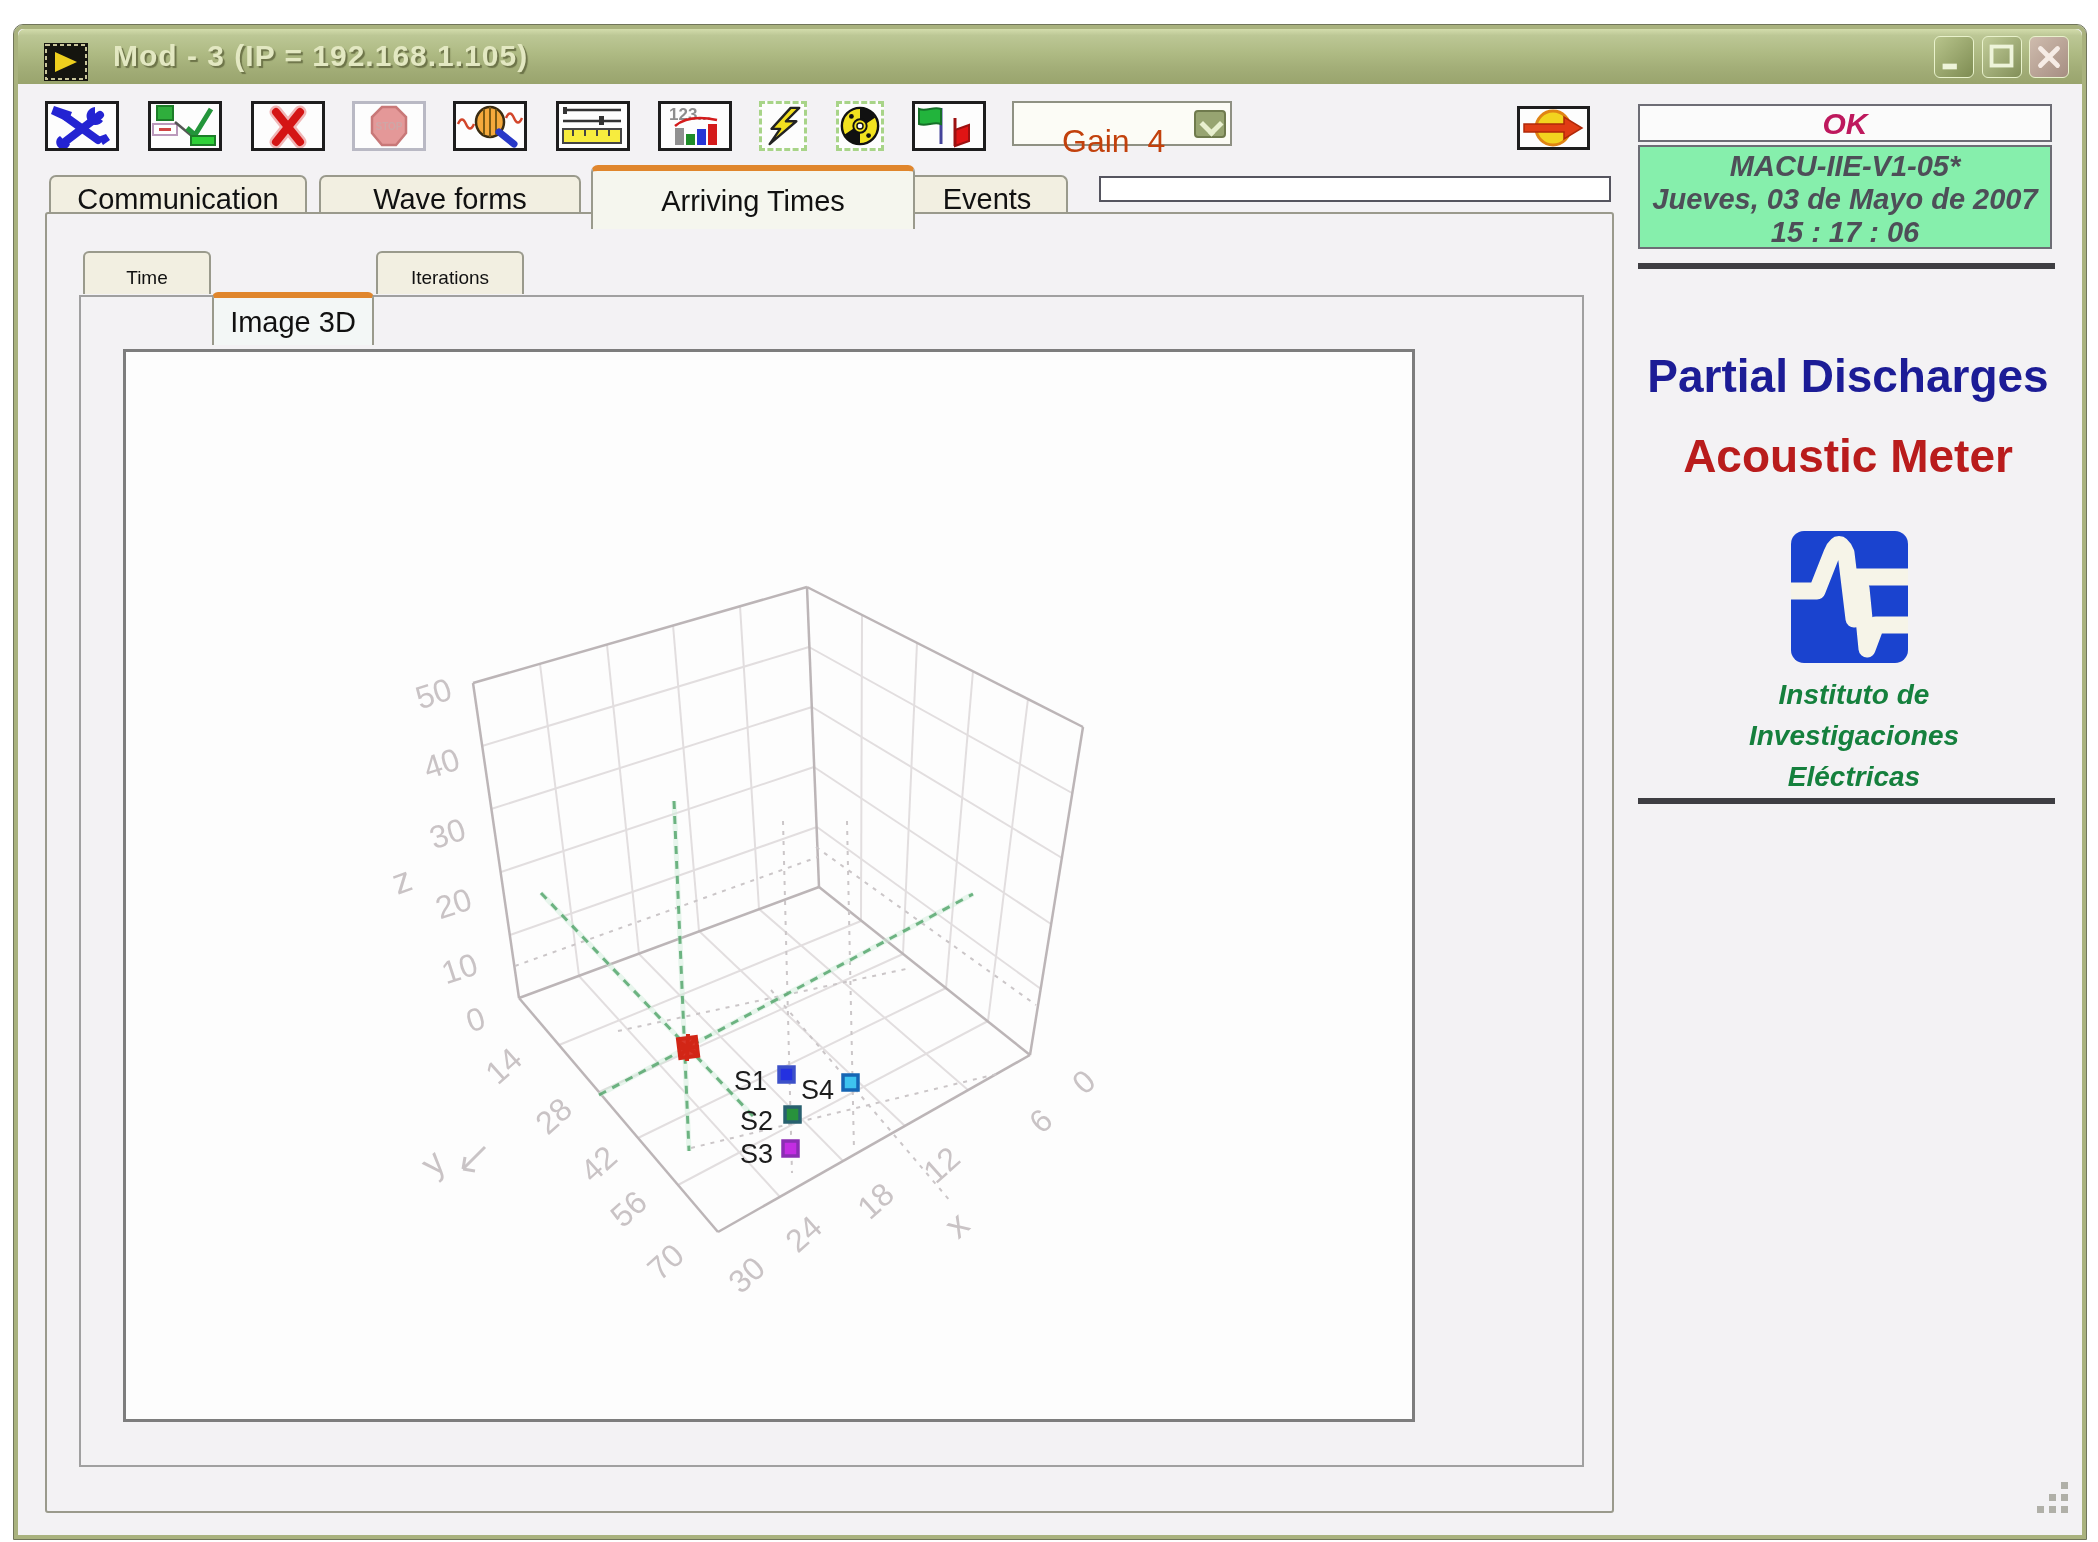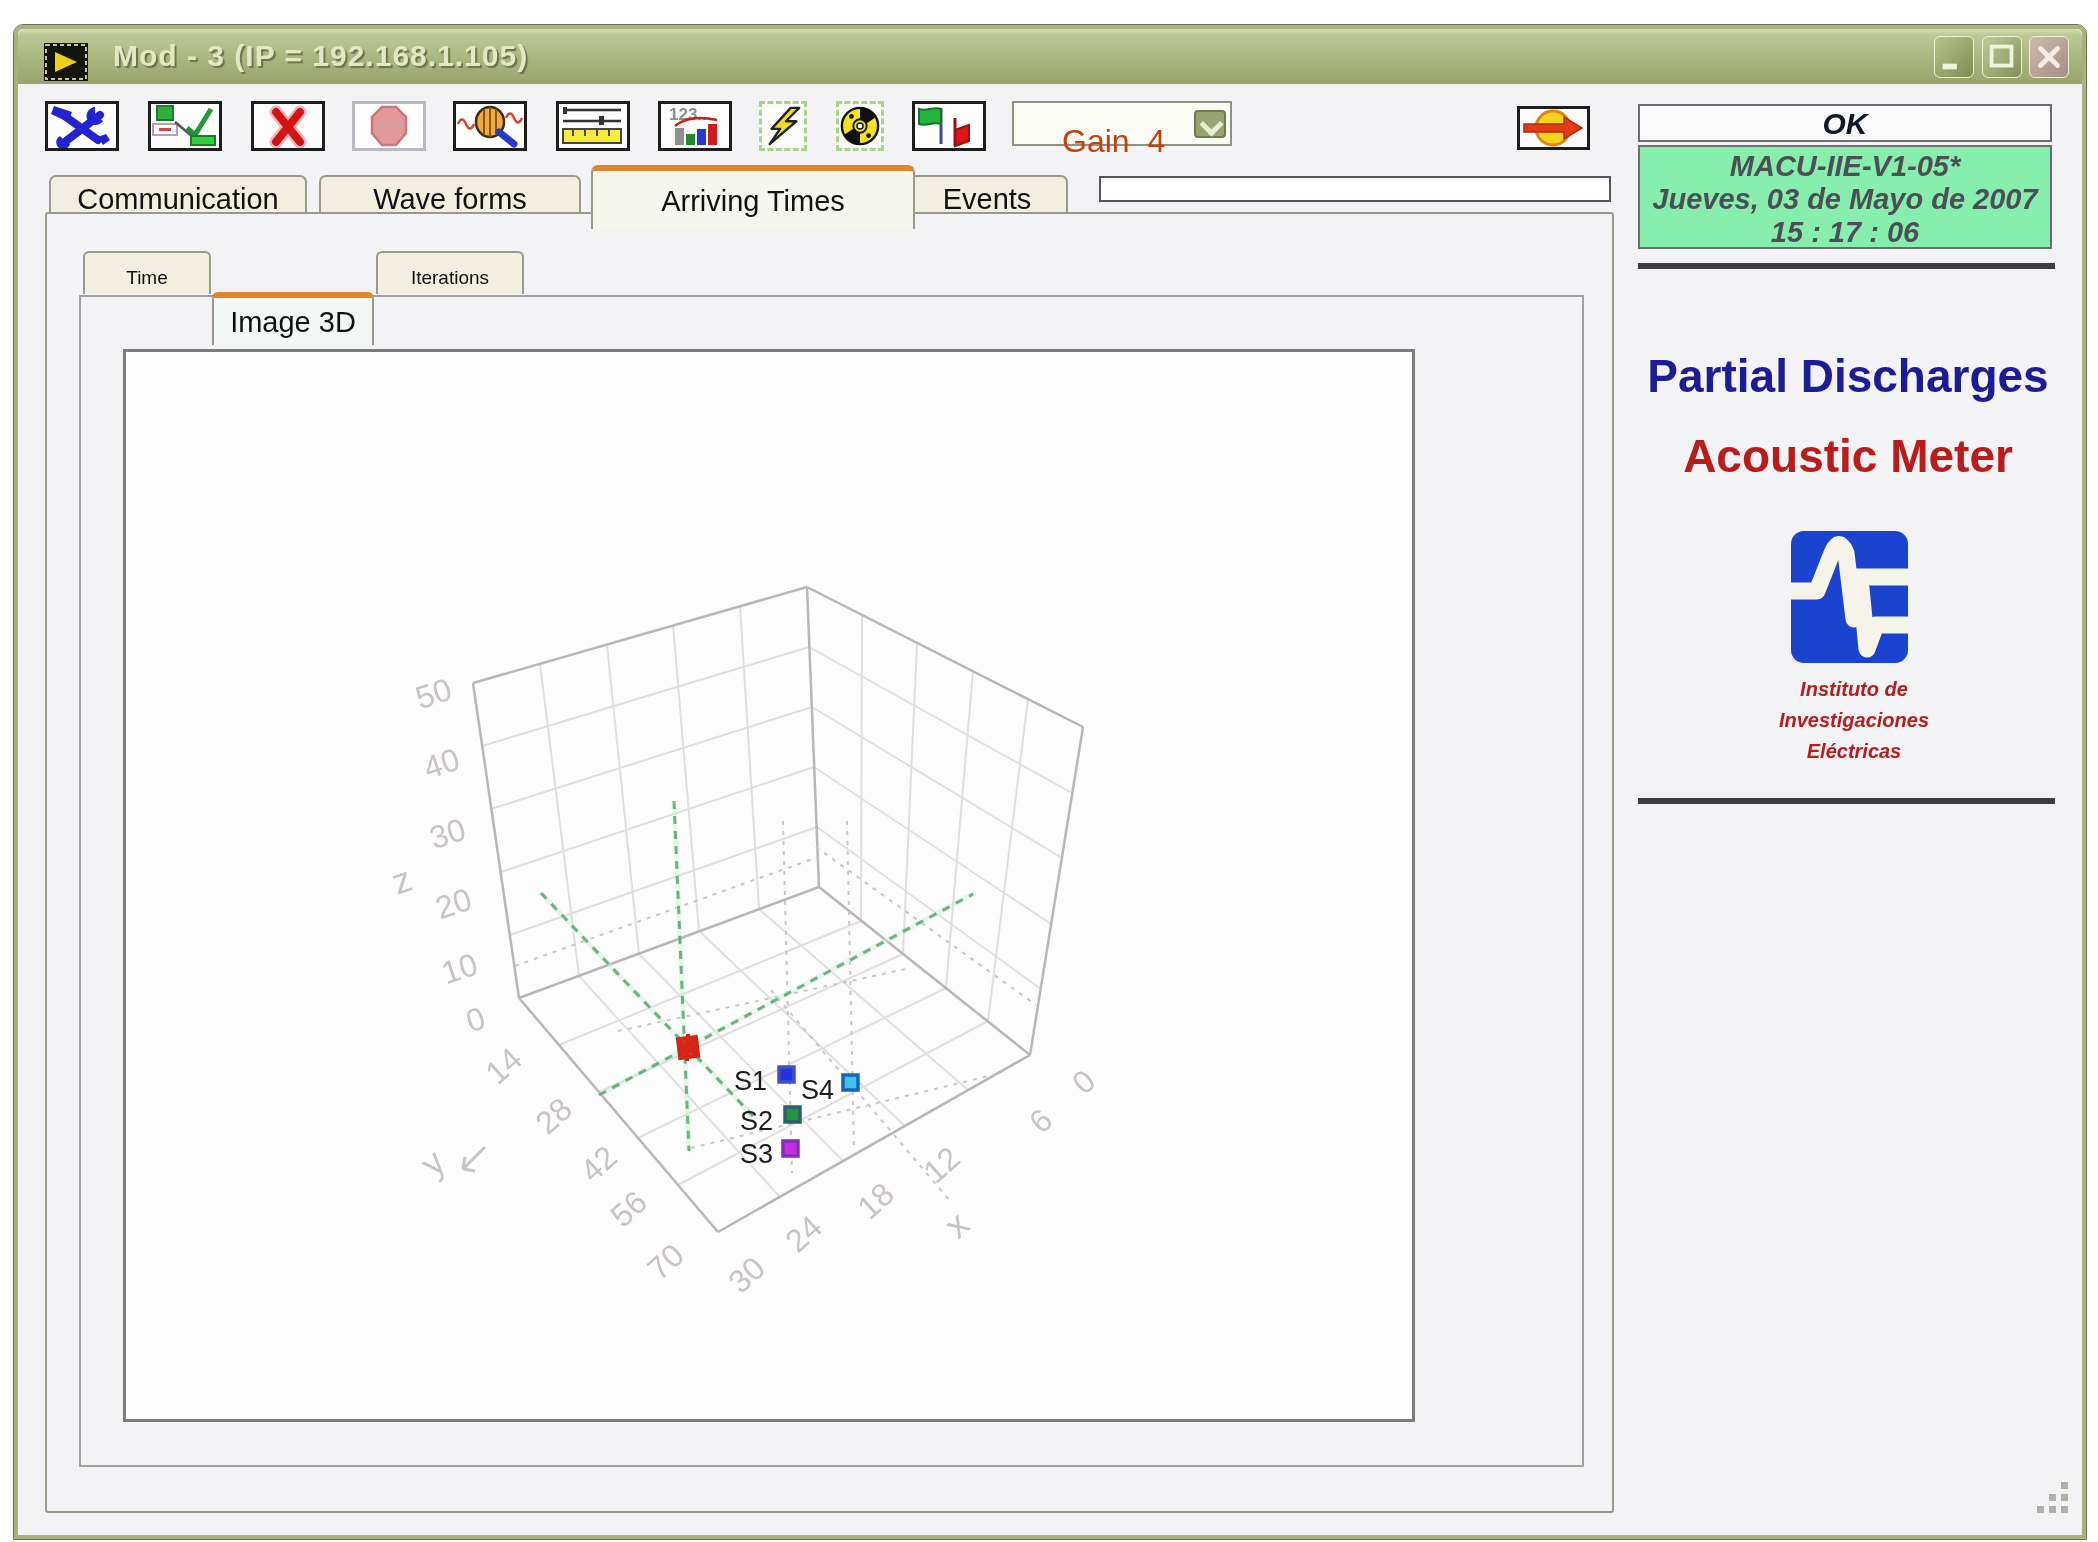--- a/index.html
+++ b/index.html
@@ -49,32 +49,32 @@
 #itabsel { position:absolute; left:165px; top:30px; width:162px; height:53px;
   background:#f3f7f6; border:2px solid #9a9a8c; border-bottom:none;
   border-top:6px solid #e0862c; border-radius:6px 6px 0 0;
   font-size:29px; color:#111; text-align:center; padding-top:8px; z-index:3;margin-top:48px; }
 #innerbox { position:absolute; left:32px; top:81px; width:1505px; height:1172px;
   border:2px solid #a0a0a0; z-index:2; background:#f3f2f4; }
 #plotbox { position:absolute; left:42px; top:52px; width:1292px; height:1073px;
   background:#fdfdfd; border:3px solid #7d7d7d; }
 #okbox { position:absolute; left:1619px; top:20px; width:414px; height:38px;
   background:#fbfbfb; border:2px solid #6d6d75; font-size:30px; font-style:italic;
-  font-weight:bold; color:#0f172a; text-align:center; padding-top:1px; }
+  font-weight:bold; color:#be185d; text-align:center; padding-top:1px; }
 #macu { position:absolute; left:1619px; top:61px; width:414px; height:104px;
   background:#86efac; border:2px solid #6d6d75; font-size:29px; font-style:italic;
   font-weight:bold; color:#4e4e58; text-align:center; padding-top:3px; line-height:33px; }
 .sep { position:absolute; left:1619px; width:417px; height:6px; background:#3e3e42; }
 #pd { position:absolute; left:1619px; top:265px; width:420px; text-align:center;
   font-size:46px; font-weight:bold; color:#1c1c96; }
 #am { position:absolute; left:1619px; top:345px; width:420px; text-align:center;
   font-size:46px; font-weight:bold; color:#b91c1c; }
 #logo { position:absolute; left:1772px; top:447px; }
 #inst { position:absolute; left:1690px; top:590px; width:290px; text-align:center;
-  font-size:20px; font-weight:bold; font-style:italic; color:#b91c1c; line-height:31px; }
+  font-size:28px; font-weight:bold; font-style:italic; color:#15803d; line-height:41px; }
 #grip { position:absolute; right:10px; bottom:18px; width:36px; height:36px; }
 </style></head>
 <body>
 <div id="win">
 <div id="title">
   <svg id="lvicon" width="44" height="38" viewBox="0 0 44 38">
         <rect x="0" y="0" width="44" height="38" fill="#15150f"></rect>
         <rect x="2" y="2" width="40" height="34" fill="none" stroke="#c8c49a" stroke-width="2" stroke-dasharray="4 3"></rect>
         <polygon points="11,9 33,19 11,29" fill="#eecf1e"></polygon>
       </svg>

